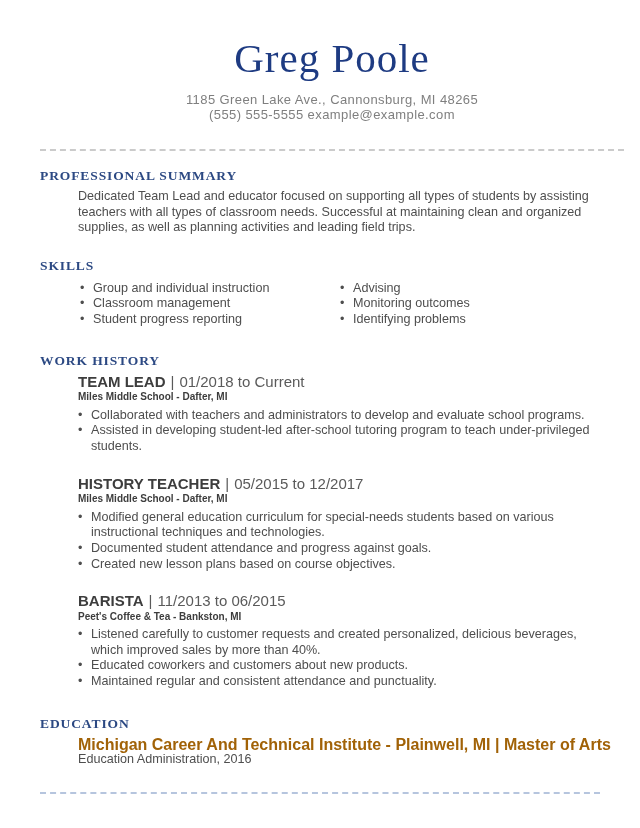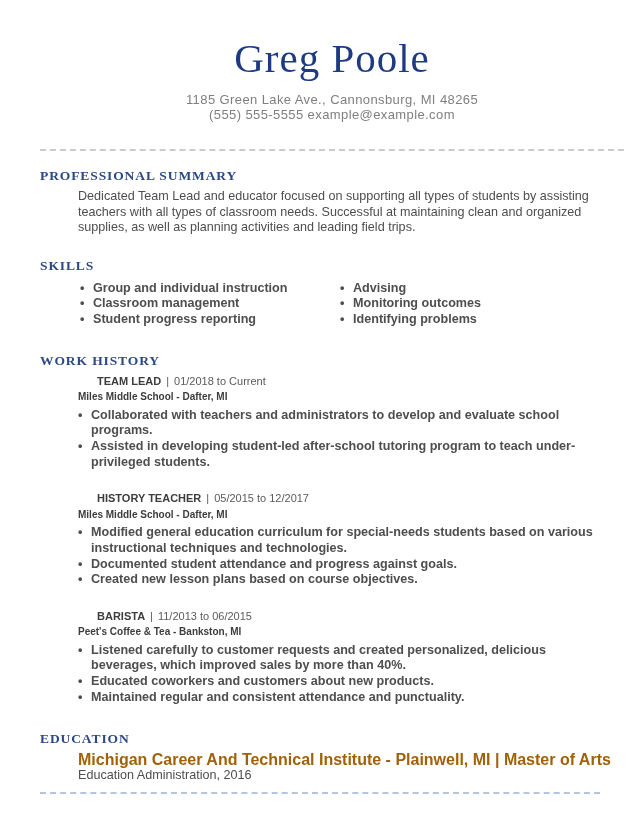--- a/index.html
+++ b/index.html
@@ -65,21 +65,21 @@
 
   .body-text { font-size: 12.6px; line-height: 15.6px; color: #4e4e4e; }
 
   .summary-text {
     margin-top: 5px;
     margin-left: 38px;
     margin-right: 28px;
   }
 
   
-  ul.bullets { list-style: none; margin-top: 4px; font-weight: bold; }
+  ul.bullets { list-style: none; margin-top: 4px; }
   ul.bullets li {
     position: relative;
     padding-left: 13px;
     font-size: 12.6px;
     line-height: 15.6px;
     color: #4e4e4e;
   }
   ul.bullets li .dot::before {
     content: "\2022";
     position: absolute;
@@ -95,21 +95,21 @@
     margin-left: 40px;
   }
   .skills-columns ul.bullets { margin-top: 0; }
   .skills-col-1 { width: 260px; }
   .skills-col-2 { flex: 1; }
 
   
   .job { margin-left: 38px; margin-right: 20px; }
   .job-first { margin-top: 5px; }
   .job + .job { margin-top: 21px; }
-  .job-title-line { font-size: 11px; line-height: 15.6px; margin-left: 19px; }
+  .job-title-line { font-size: 15px; line-height: 15.6px; }
   .job-title { font-weight: 700; color: #3d3d3d; }
   .job-sep { color: #5a5a5a; margin: 0 5px; }
   .job-dates { color: #5a5a5a; }
   .job-company { font-weight: 700; color: #3d3d3d; font-size: 10px; line-height: 15.6px; }
   .job ul.bullets { margin-top: 3px; }
 
   
   .edu-block { margin-left: 38px; margin-top: 5px; }
   .edu-institution { font-weight: 700; color: #a16207; font-size: 16px; line-height: 15.6px; }
   .edu-degree { font-size: 12.6px; line-height: 15.6px; color: #4e4e4e; }

